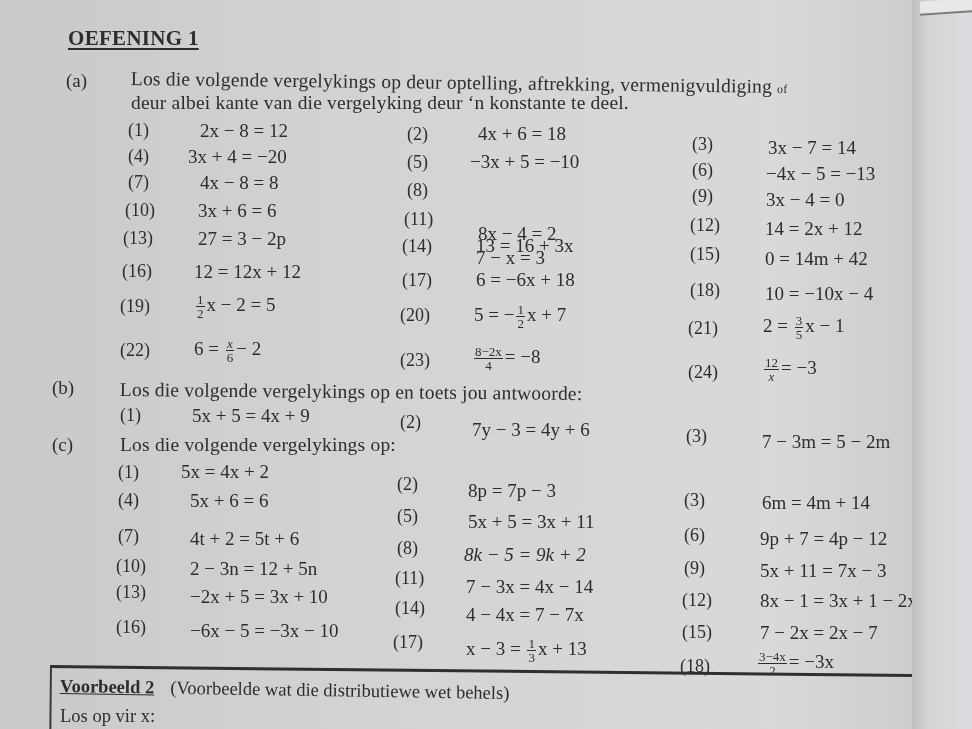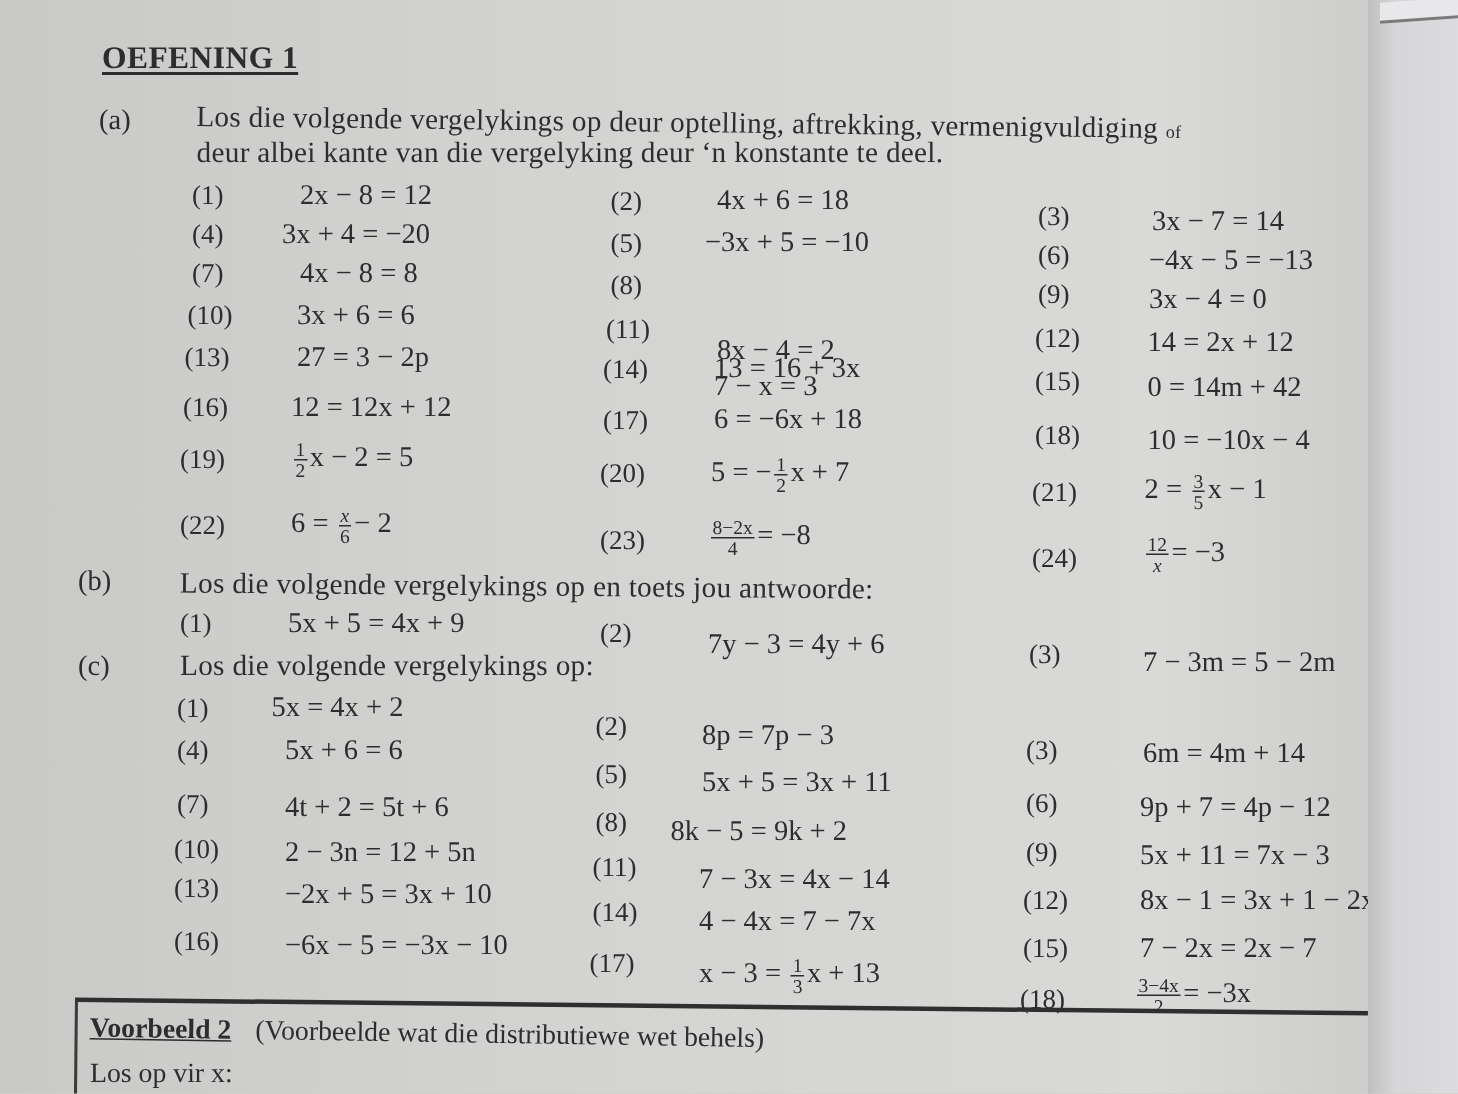--- a/index.html
+++ b/index.html
@@ -150,21 +150,21 @@
   <div class="abs num" style="left:118px;top:490px;">(4)</div>
   <div class="abs eq" style="left:190px;top:490px;">5x + 6 = 6</div>
   <div class="abs num" style="left:397px;top:506px;">(5)</div>
   <div class="abs eq" style="left:468px;top:511px;">5x + 5 = 3x + 11</div>
   <div class="abs num" style="left:684px;top:525px;">(6)</div>
   <div class="abs eq" style="left:760px;top:528px;">9p + 7 = 4p − 12</div>
 
   <div class="abs num" style="left:118px;top:526px;">(7)</div>
   <div class="abs eq" style="left:190px;top:528px;">4t + 2 = 5t + 6</div>
   <div class="abs num" style="left:397px;top:538px;">(8)</div>
-  <div class="abs eq" style="left:447px;top:544px;">8k − 5 = 9k + 2</div>
+  <div class="abs eq" style="left:464px;top:544px;font-style:italic;">8k − 5 = 9k + 2</div>
   <div class="abs num" style="left:684px;top:558px;">(9)</div>
   <div class="abs eq" style="left:760px;top:560px;">5x + 11 = 7x − 3</div>
 
   <div class="abs num" style="left:116px;top:556px;">(10)</div>
   <div class="abs eq" style="left:190px;top:558px;">2 − 3n = 12 + 5n</div>
   <div class="abs num" style="left:395px;top:568px;">(11)</div>
   <div class="abs eq" style="left:466px;top:576px;">7 − 3x = 4x − 14</div>
   <div class="abs num" style="left:682px;top:590px;">(12)</div>
   <div class="abs eq" style="left:760px;top:590px;">8x − 1 = 3x + 1 − 2x</div>
 

